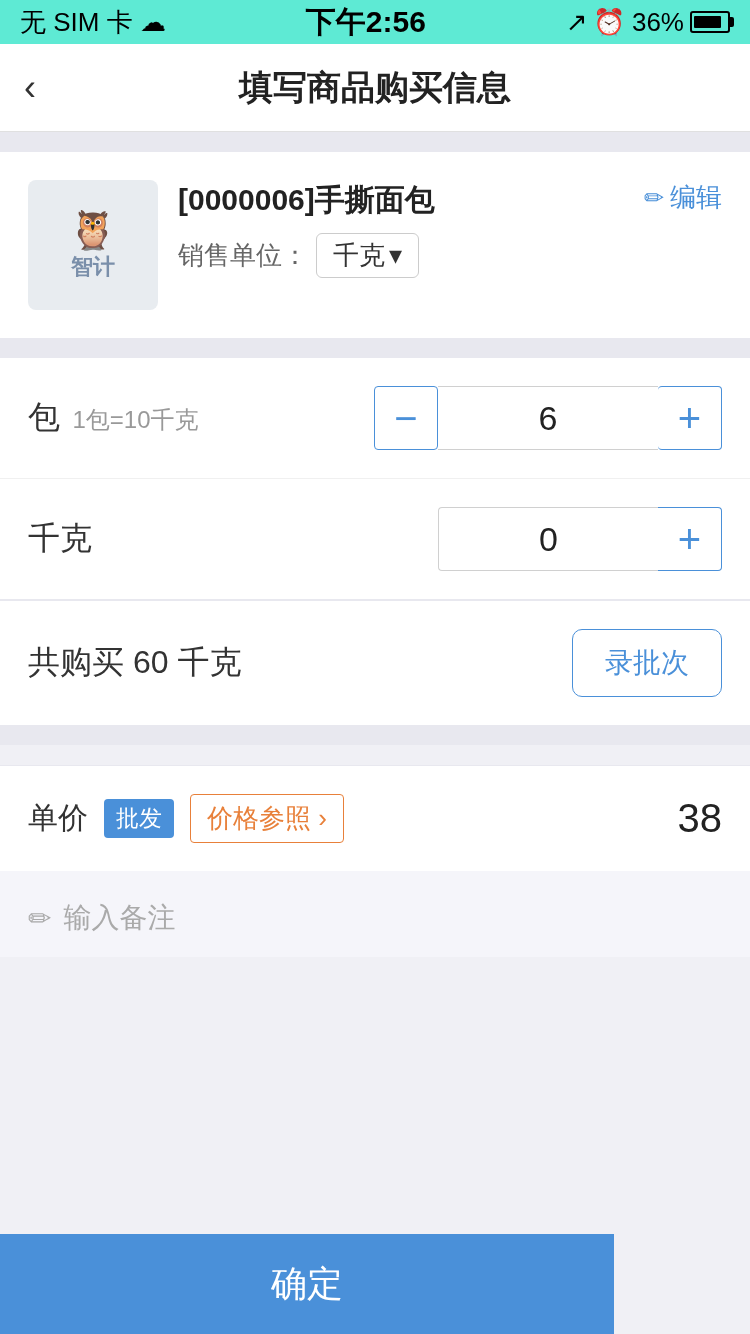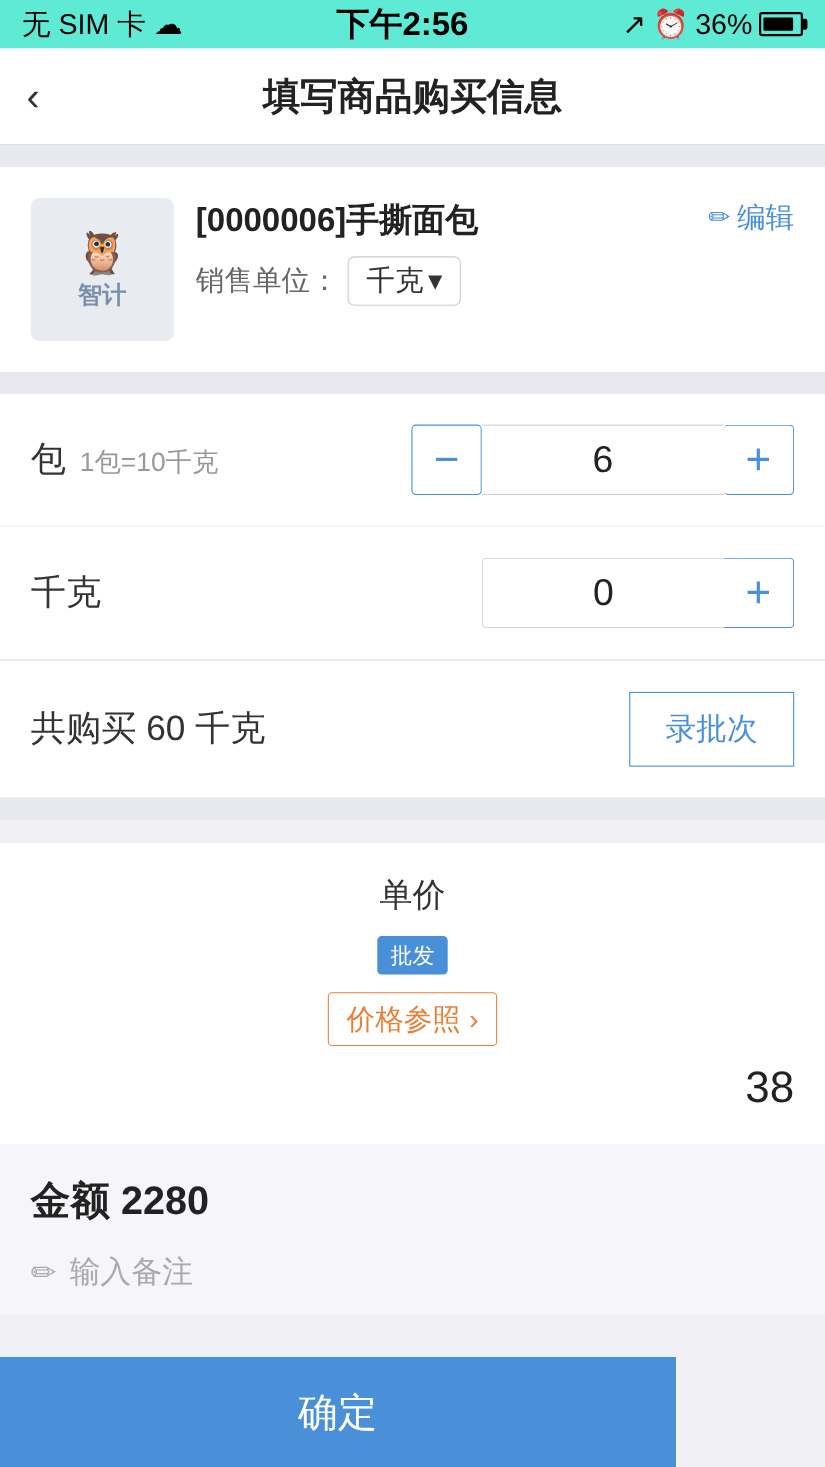--- a/index.html
+++ b/index.html
@@ -188,44 +188,43 @@
     }
     .total-label {
       font-size: 32px;
       color: #333;
     }
     .batch-btn {
       border: 1px solid #4a90d9;
       color: #4a90d9;
       font-size: 28px;
       padding: 14px 32px;
-      border-radius: 0;
+      border-radius: 10px;
       background: #fff;
       cursor: pointer;
       text-align: right;
     }
 
     
     .price-section {
       background: #fff;
       margin-top: 20px;
       padding: 28px 28px;
       border-top: 1px solid #e8e8ef;
     }
     .price-row {
       display: flex;
       align-items: center;
       gap: 16px;
-      flex-direction: column;
     }
     .price-label { font-size: 30px; color: #333; }
     .tag-pifa {
       background: #4a90d9;
       color: #fff;
-      font-size: 20px;
+      font-size: 23px;
       padding: 4px 12px;
       border-radius: 4px;
     }
     .price-ref-btn {
       border: 1px solid #e8803a;
       color: #e8803a;
       font-size: 26px;
       padding: 6px 16px;
       border-radius: 4px;
       background: #fff;
@@ -385,21 +384,20 @@
 <div class="price-section">
   <div class="price-row">
     <span class="price-label">单价</span>
     <span class="tag-pifa">批发</span>
     <button class="price-ref-btn">价格参照 ›</button>
     <span class="price-value">38</span>
   </div>
 </div>
 
 <div class="amount-section">
-  <div class="amount-row">金额 2280</div>
   <div class="remark-row">
     <span class="edit-icon-small">✏</span>
     <span>输入备注</span>
   </div>
 </div>
 
 <div class="bottom-space"></div>
 
 <button class="confirm-btn">确定</button>
 

